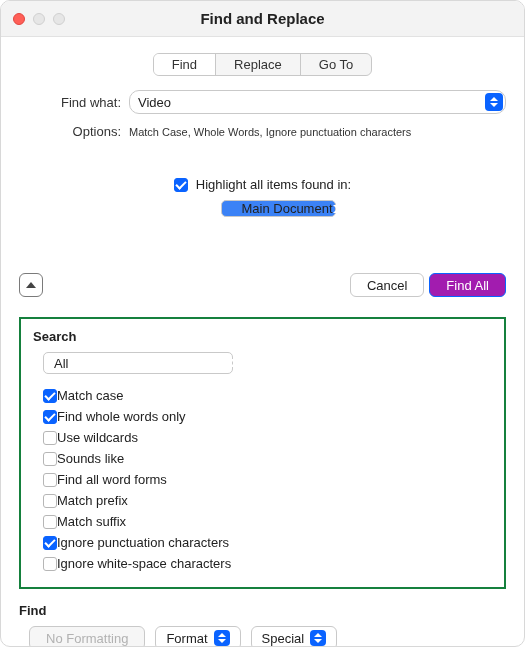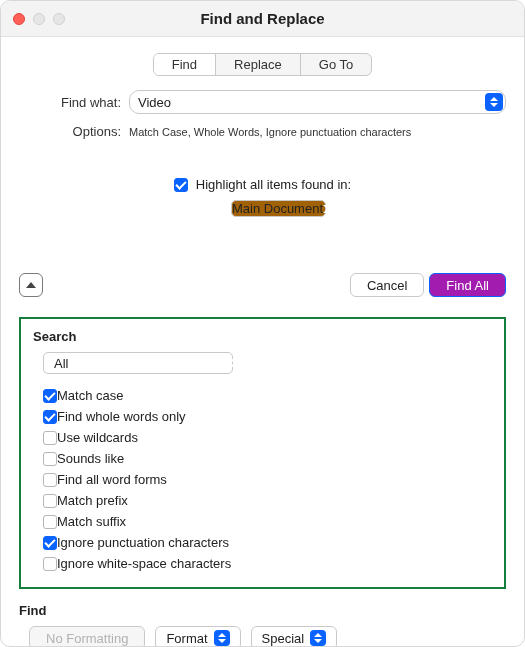--- a/index.html
+++ b/index.html
@@ -153,24 +153,24 @@
     height: 8px;
     border: solid #fff;
     border-width: 0 2px 2px 0;
     transform: rotate(45deg);
   }
   .select-mid {
     flex: 1;
     height: 24px;
     border: 1px solid #c9c9c9;
     border-radius: 5px;
-    background: #a16207;
-    display: flex;
-    align-items: center;
-    padding: 0 2px 0 0;
+    background: #3b82f6;
+    display: flex;
+    align-items: center;
+    padding: 0 2px 0 19px;
     margin-left: 32px;
   }
   .select-mid .txt { flex:1; }
 
   .action-row {
     display: flex;
     align-items: center;
     margin-top: 56px;
     gap: 5px;
   }

